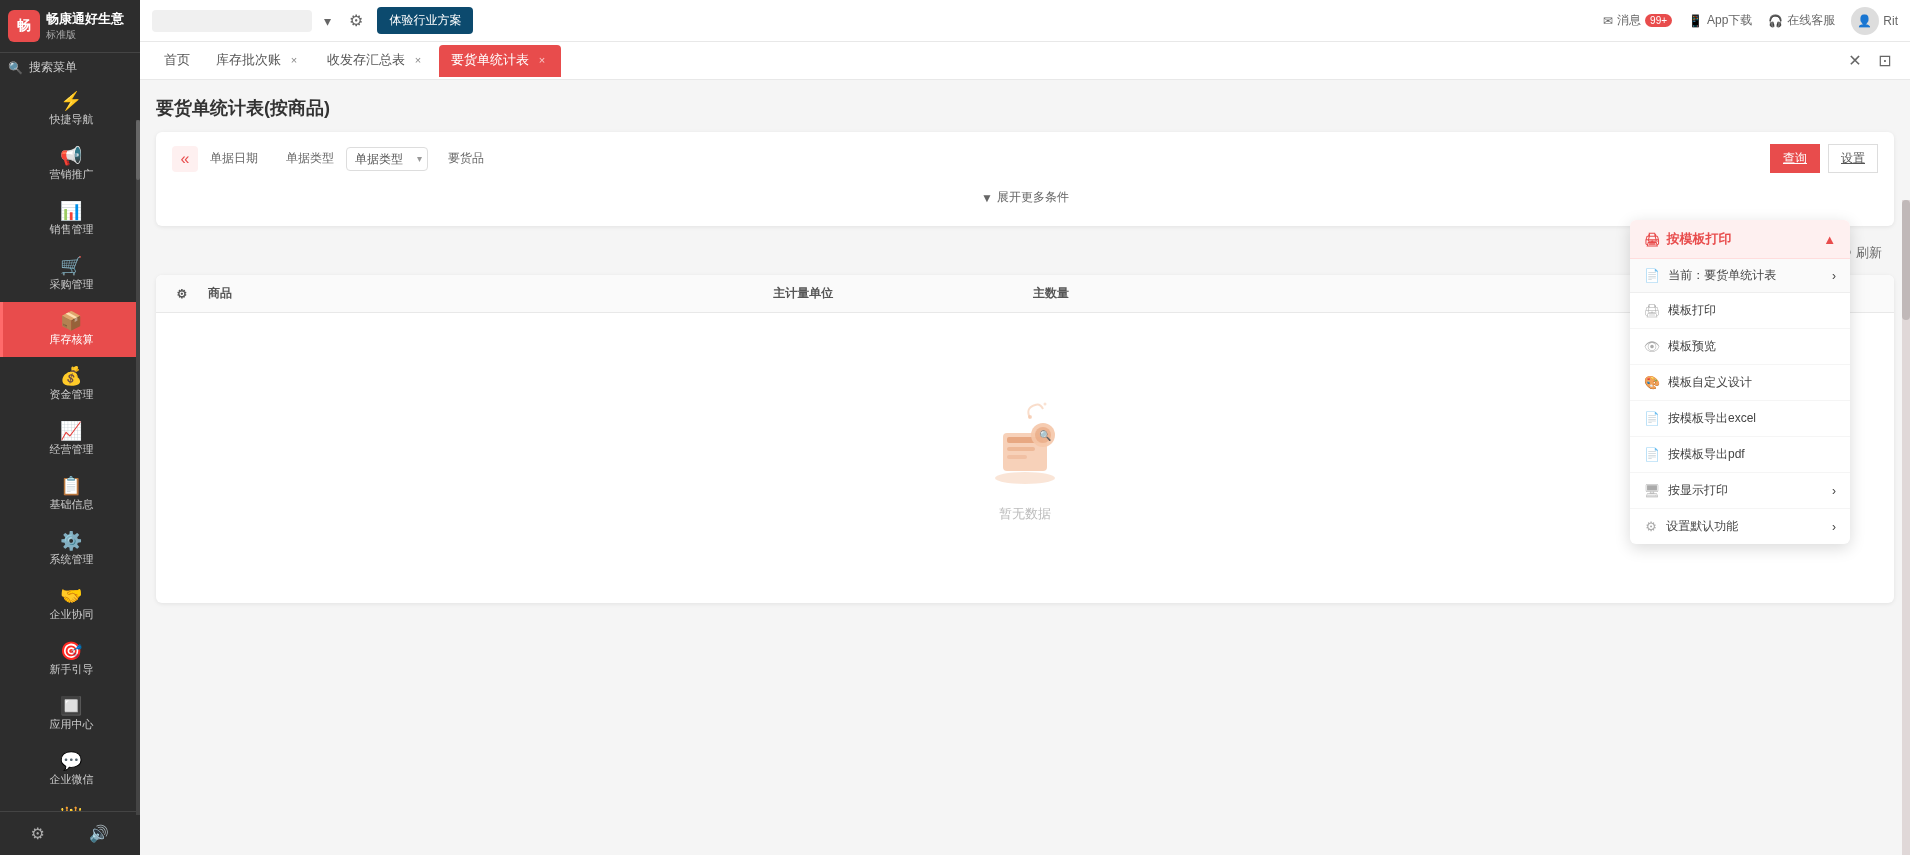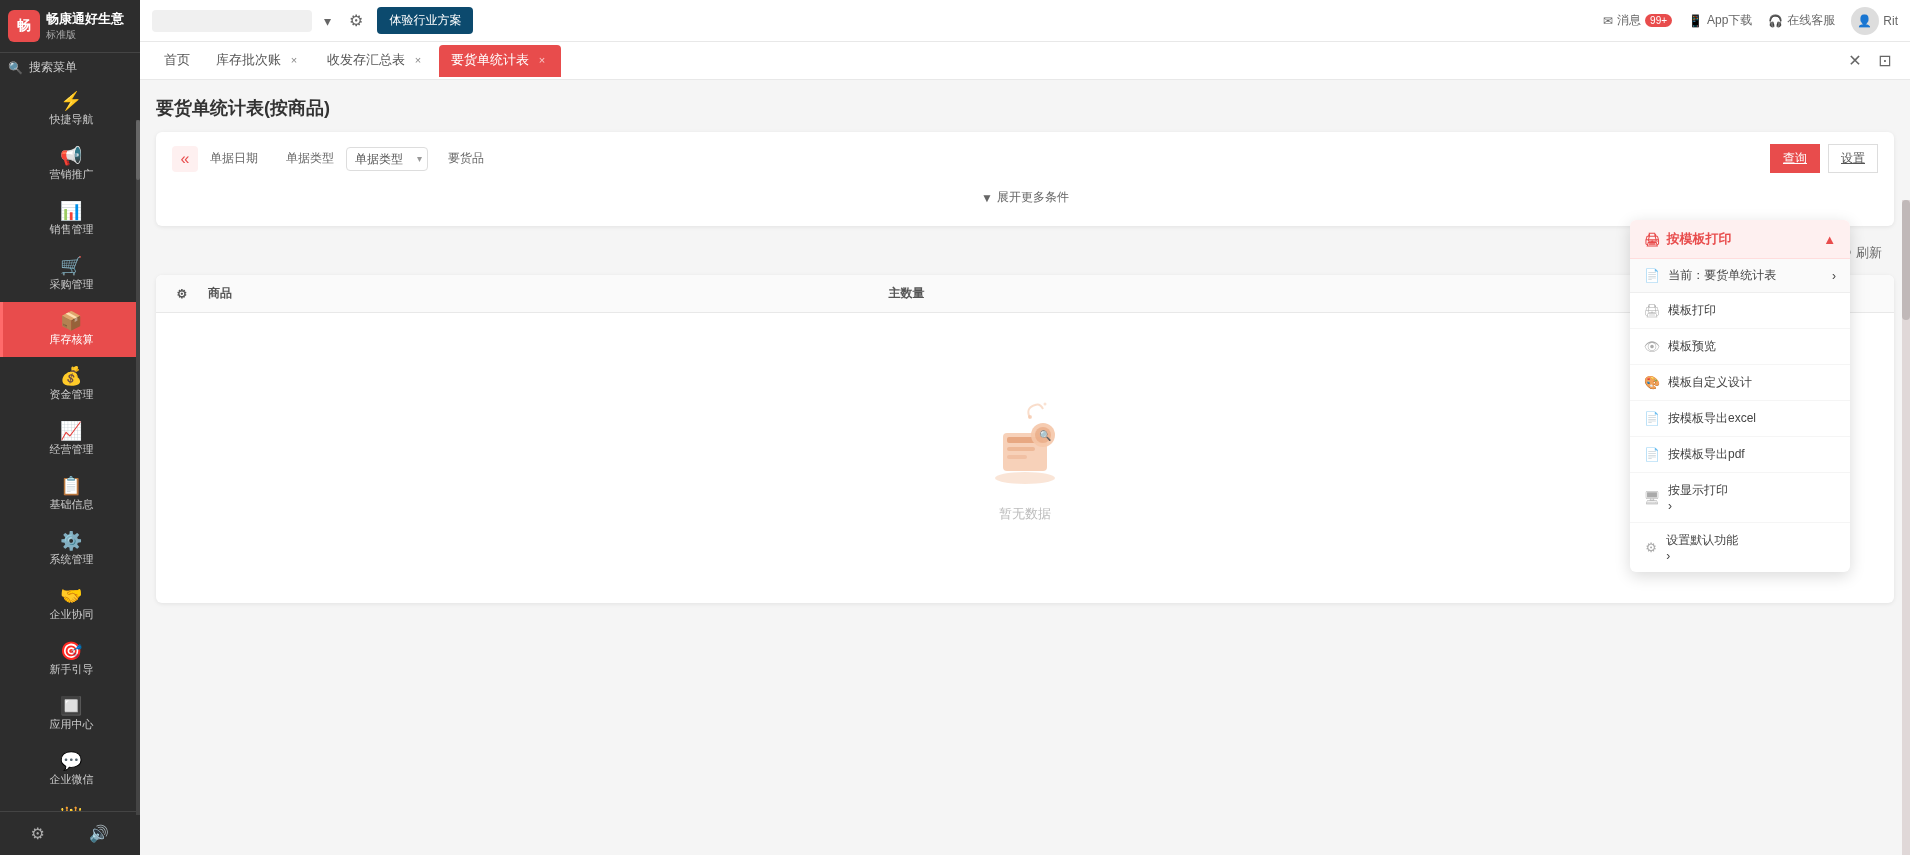--- a/index.html
+++ b/index.html
@@ -458,23 +458,23 @@
       width: 16px;
       height: 16px;
       display: flex;
       align-items: center;
       justify-content: center;
       color: #aaa;
       font-size: 13px;
     }
     .print-dropdown-sub {
       display: flex;
+      align-items: center;
       justify-content: space-between;
       width: 100%;
-      flex-direction: column;
     }
     .print-dropdown-current-label {
       display: flex;
       align-items: center;
       justify-content: space-between;
       padding: 8px 14px;
       font-size: 12px;
       color: #444;
       background: #fafafa;
       border-bottom: 1px solid #eee;
@@ -685,20 +685,21 @@
       <button style="display:flex;align-items:center;gap:4px;background:none;border:none;padding:5px 8px;color:#666;font-size:13px;cursor:pointer;">
         <span>↻</span>
         <span>刷新</span>
       </button>
     </div>
 
     <div class="table-card">
       <div class="table-header">
         <div class="table-header-cell col-gear">⚙</div>
         <div class="table-header-cell col-product">商品</div>
+        <div class="table-header-cell col-unit">主计量单位</div>
         <div class="table-header-cell col-qty">主数量</div>
         <div class="table-header-cell col-rest"></div>
       </div>
 
       <div class="table-empty">
         <svg class="empty-illustration" viewBox="0 0 100 100" xmlns="http://www.w3.org/2000/svg">
           <ellipse cx="50" cy="85" rx="30" ry="6" fill="#f5cbb0" opacity="0.5"></ellipse>
           <rect x="28" y="40" width="44" height="38" rx="4" fill="#f5c6a8" opacity="0.8"></rect>
           <rect x="32" y="44" width="36" height="6" rx="2" fill="#e8a882"></rect>
           <rect x="32" y="54" width="28" height="4" rx="2" fill="#e8a882" opacity="0.6"></rect>

